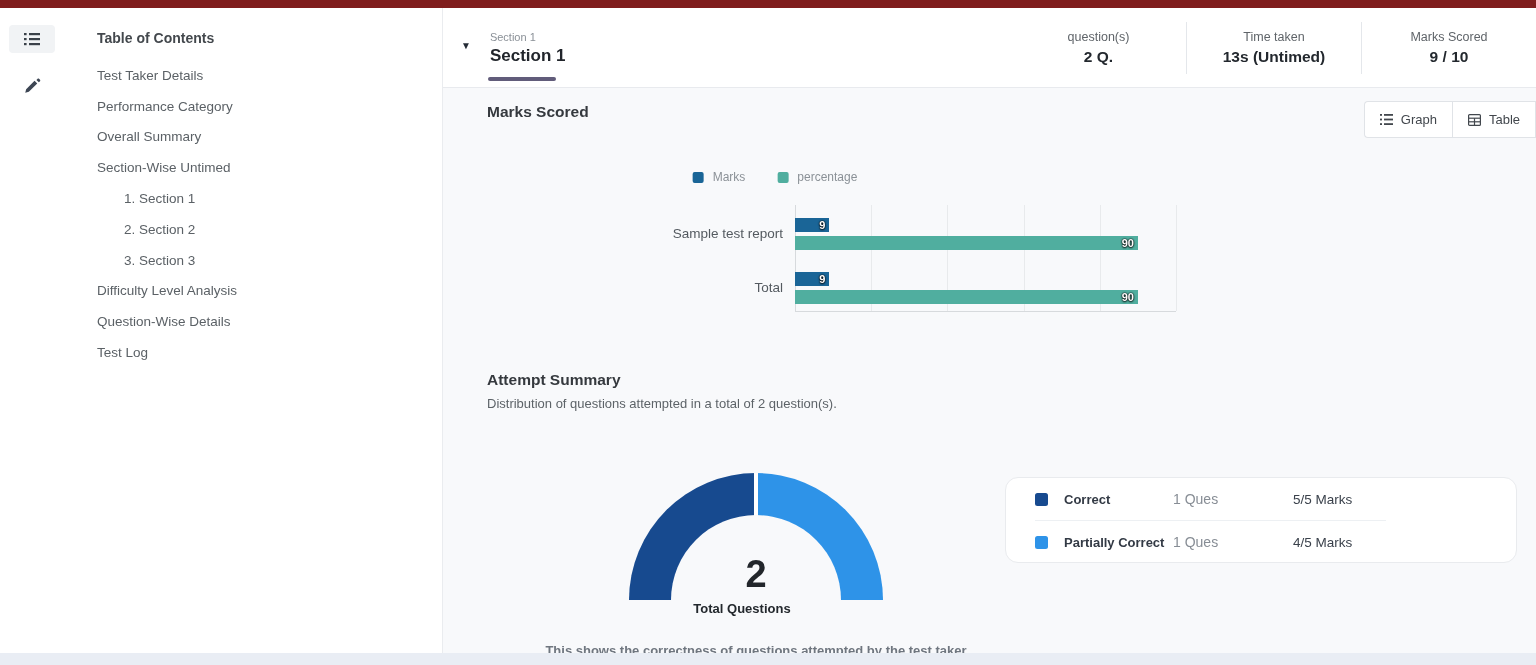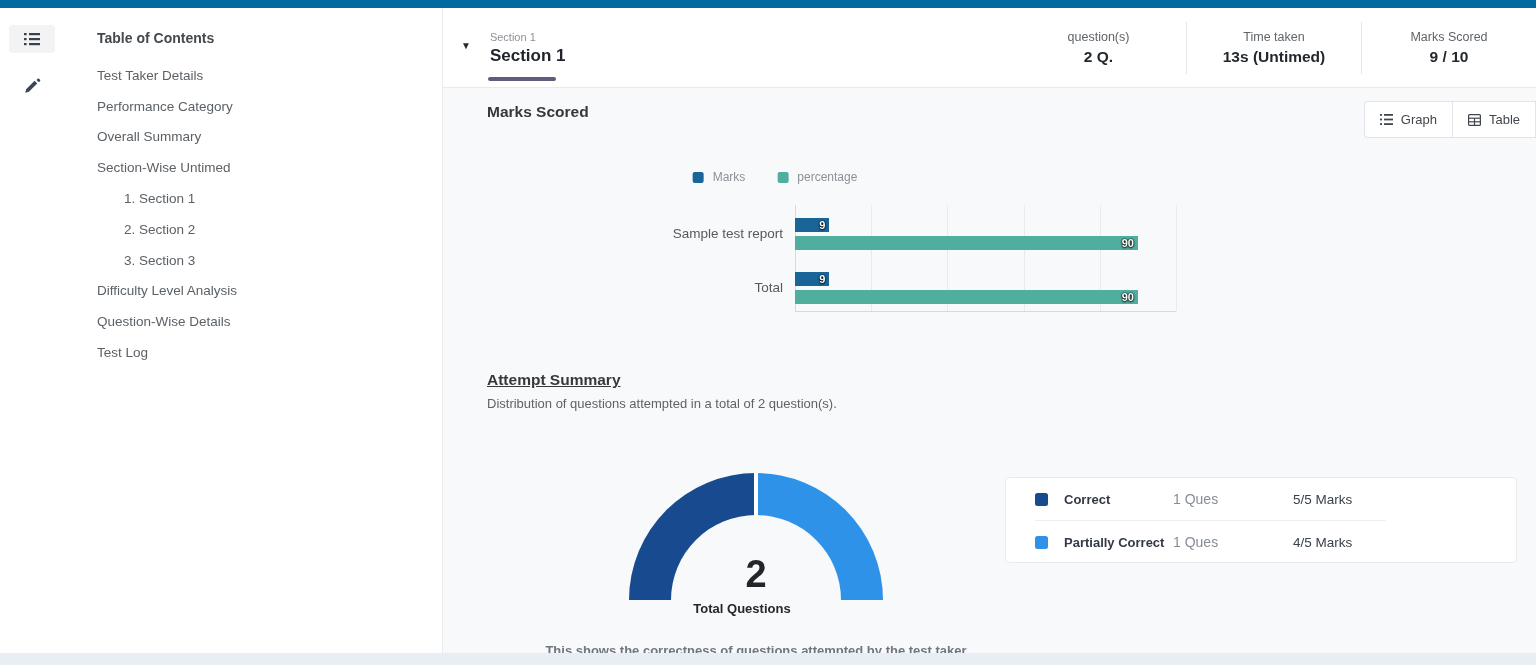--- a/index.html
+++ b/index.html
@@ -1,18 +1,18 @@
 <!DOCTYPE html>
 <html><head>
 <meta charset="utf-8">
 <style>
   * { margin:0; padding:0; box-sizing:border-box; }
   html,body { background:#f3f4f7; }
   body { font-family:"Liberation Sans", sans-serif; }
-  .app { position:relative; width:1536px; height:665px; background:#0369a1; overflow:hidden; }
+  .app { position:relative; width:1536px; height:665px; background:#7f1d1d; overflow:hidden; }
 
   
   .rail { position:absolute; left:0; top:8px; width:65px; height:645px; background:#fff; border-right:1px solid #eaecef; }
   .rail-btn { position:absolute; left:9px; top:17px; width:46px; height:28px; background:#f1f3f5; border-radius:4px; display:flex; align-items:center; justify-content:center; cursor:pointer; }
   .rail-pen { position:absolute; left:20px; top:66px; width:24px; height:24px; display:flex; align-items:center; justify-content:center; cursor:pointer; }
 
   
   .sidebar { position:absolute; left:64px; top:8px; width:379px; height:645px; background:#fff; border-right:1px solid #eaecef; padding:22px 0 0 33px; }
   .toc-title { font-size:14px; font-weight:700; color:#43484d; margin-bottom:14px; }
   .toc-list { list-style:none; }
@@ -55,21 +55,21 @@
   .bar { position:absolute; height:14px; }
   .bar-val { position:absolute; right:4px; top:1px; font-size:11px; font-weight:700; color:#fff; text-shadow:0 0 2px rgba(0,0,0,.95), 0 0 1px #000, 0 1px 2px rgba(0,0,0,.8); }
 
   
   .gauge { position:absolute; left:186px; top:385px; width:254px; height:127px; border-radius:254px 254px 0 0; }
   .gauge-hole { position:absolute; left:42px; bottom:0; width:170px; height:85px; background:#f8f9fb; border-radius:170px 170px 0 0; }
   .gauge-num { position:absolute; left:0; right:0; top:80px; text-align:center; font-size:38px; font-weight:600; color:#22262b; }
   .gauge-label { position:absolute; left:172px; top:513px; width:254px; text-align:center; font-size:13px; font-weight:700; color:#23282d; }
 
   
-  .legend-card { position:absolute; left:562px; top:389px; width:512px; height:86px; background:#fff; border:1px solid #e9ebee; border-radius:5px; }
+  .legend-card { position:absolute; left:562px; top:389px; width:512px; height:86px; background:#fff; border:1px solid #e9ebee; border-radius:13px; }
   .lg-row { display:flex; align-items:center; height:42px; padding-left:29px; }
   .lg-sq { width:13px; height:13px; border-radius:2.5px; margin-right:16px; flex:none; }
   .lg-name { width:109px; font-size:13px; font-weight:700; color:#333a45; }
   .lg-ques { width:120px; font-size:14px; color:#878d95; }
   .lg-marks { font-size:13.5px; font-weight:500; color:#3a414b; }
   .lg-divider { height:1px; background:#edf0f3; margin:0 130px 0 29px; }
 
   .footnote { position:absolute; left:313px; top:555px; transform:translateX(-50%); white-space:nowrap; font-size:13px; font-weight:700; color:#6f767f; }
 
   .bottom-strip { position:absolute; left:0; top:653px; width:1536px; height:12px; background:#e9edf4; }
@@ -209,21 +209,21 @@
               <span class="bar-val">9</span>
             </div>
             <div class="bar" style="top: 84.5px; left: 0px; width: 342.9px; background: rgb(80, 174, 159);">
               <span class="bar-val">90</span>
             </div>
           </div>
       <div class="bar-cat" style="top: 137px;">Sample test report</div>
           <div class="bar-cat" style="top: 190.5px;">Total</div>
         </div>
 
-      <div class="section-heading" style="left:44px; top:283px;text-decoration:underline;">Attempt Summary</div>
+      <div class="section-heading" style="left:44px; top:283px;">Attempt Summary</div>
       <div class="subtitle" style="left:44px; top:308px;">Distribution of questions attempted in a total of 2 question(s).</div>
 
       <div class="gauge" id="gauge" style="background: conic-gradient(from 270deg at 50% 100%, rgb(23, 74, 143) 0deg, rgb(23, 74, 143) 88.9deg, rgb(255, 255, 255) 88.9deg, rgb(255, 255, 255) 91.1deg, rgb(46, 147, 232) 91.1deg, rgb(46, 147, 232) 180deg, transparent 180deg, transparent 360deg);">
         <div class="gauge-hole"></div>
         <div class="gauge-num">2</div>
       </div>
       <div class="gauge-label">Total Questions</div>
 
       <div class="legend-card">
         <div class="lg-row">

